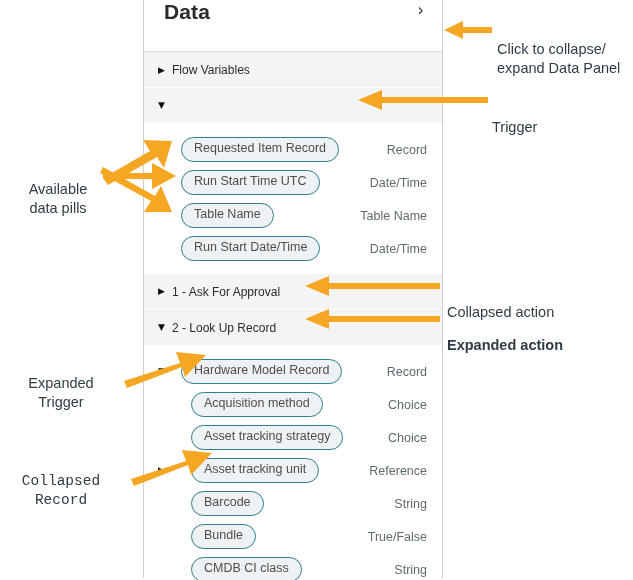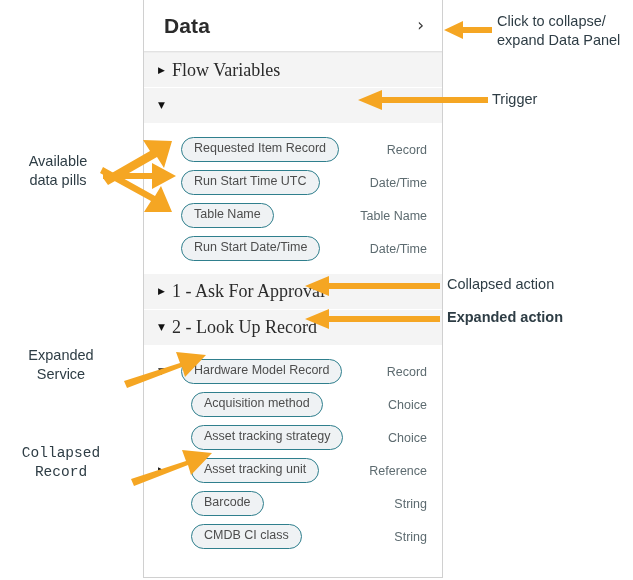--- a/index.html
+++ b/index.html
@@ -19,21 +19,20 @@
     width:300px; height:578px;
     background:#ffffff;
     border:1px solid #d0d0d0;
     border-top:none;
     box-sizing:border-box;
   }
 
   .panel-header{
     height:52px;
     display:flex;
-    align-items:center;
     justify-content:space-between;
     padding:0 14px 0 20px;
     box-sizing:border-box;
     background:#ffffff;
     border-bottom:1px solid #e2e2e2;
   }
   .panel-title{
     font-size:21px;
     font-weight:bold;
     color:#2b2b2b;
@@ -62,23 +61,22 @@
   .section-row.first{border-top:1px solid #ededed;}
   .caret{
     width:14px;
     font-size:9px;
     color:#111111;
     line-height:1;
     font-family:"DejaVu Sans", sans-serif;
     flex:0 0 14px;
   }
   .section-label{
-    font-size:18px;
+    font-size:12px;
     color:#2b2b2b;
-    font-family:Liberation Serif, serif;
   }
 
   
   .pill-row{
     height:33px;
     display:flex;
     align-items:center;
     padding-left:14px;
     padding-right:15px;
     box-sizing:border-box;
@@ -110,20 +108,21 @@
 
   .spacer-sm{height:9px;background:#ffffff;}
 
   
   .anno{
     position:absolute;
     font-size:14.5px;
     color:#2e3d45;
     line-height:1.32;
     white-space:pre;
+    margin-top:28px;
   }
   .anno.right{text-align:left;}
   .anno.left{text-align:center;}
 
   .arrow-svg{position:absolute;}
 </style>
 </head>
 <body>
 
 <div id="data-panel">
@@ -198,20 +197,25 @@
     <span class="pill-wrap"><span class="pill">Asset tracking unit</span></span>
     <span class="type-label">Reference</span>
   </div>
   <div class="pill-row indent">
     <span class="caret"></span>
     <span class="pill-wrap"><span class="pill">Barcode</span></span>
     <span class="type-label">String</span>
   </div>
   <div class="pill-row indent">
     <span class="caret"></span>
+    <span class="pill-wrap"><span class="pill">Bundle</span></span>
+    <span class="type-label">True/False</span>
+  </div>
+  <div class="pill-row indent">
+    <span class="caret"></span>
     <span class="pill-wrap"><span class="pill">CMDB CI class</span></span>
     <span class="type-label">String</span>
   </div>
 
 </div>
 
 <svg class="arrow-svg" width="633" height="580" style="left:0;top:0;" viewBox="0 0 633 580">
 
   <g>
     <path d="M492,27 L463,27 L463,21 L444,30 L463,39 L463,33 L492,33 Z" fill="#F5A623"></path>
@@ -253,16 +257,16 @@
 <div class="anno right" style="left:492px;top:90px;">Trigger</div>
 
 <div class="anno left" style="left:12px;top:152px;width:92px;">Available
 data pills</div>
 
 <div class="anno right" style="left:447px;top:275px;">Collapsed action</div>
 
 <div class="anno right" style="left:447px;top:308px;font-weight:bold;">Expanded action</div>
 
 <div class="anno left" style="left:6px;top:346px;width:110px;">Expanded
-Service</div>
+Trigger</div>
 
 <div class="anno left" style="left:6px;top:444px;width:110px;font-family:Liberation Mono, monospace;">Collapsed
 Record</div>
 
 </body></html>

